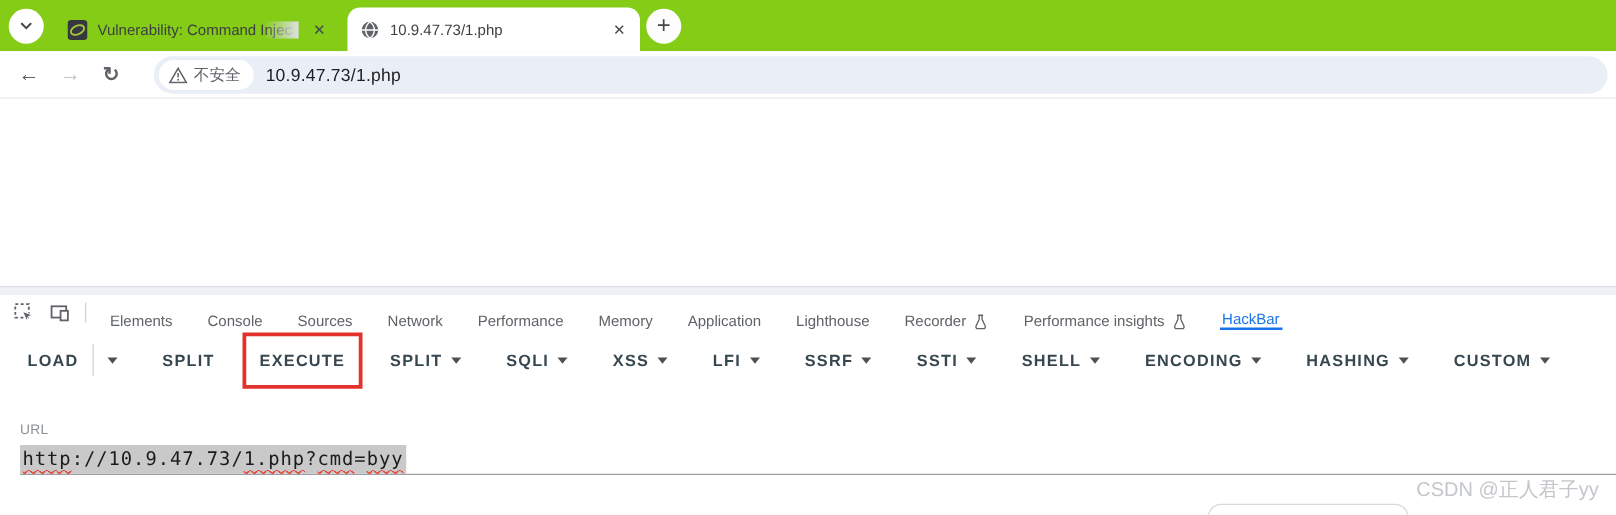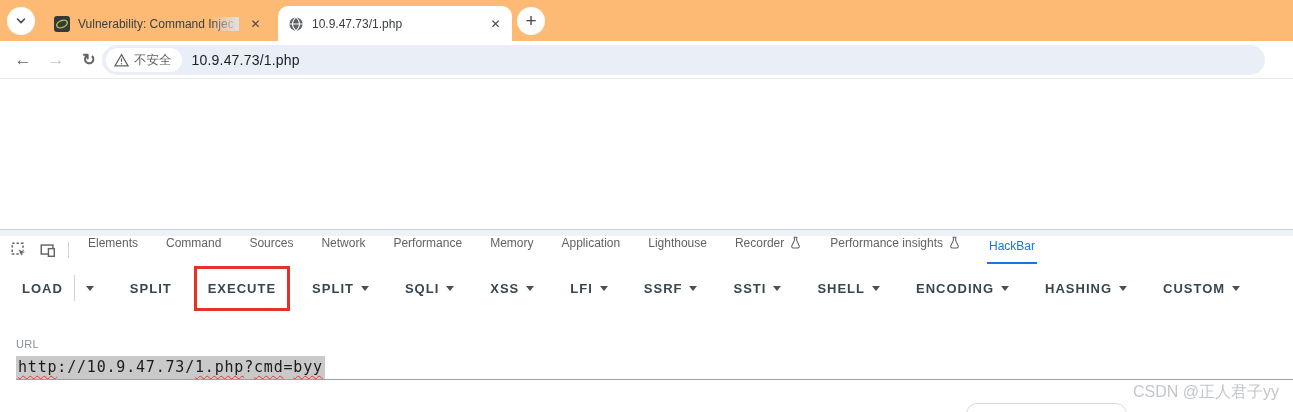--- a/index.html
+++ b/index.html
@@ -2,21 +2,21 @@
 <html style="--accent: #1a73e8; --red: #e3312b; --sel: #c9c9c9;"><head>
 <meta charset="utf-8">
 <style>
   * { margin:0; padding:0; box-sizing:border-box; }
   html,body { width:1293px; height:412px; overflow:hidden;
     font-family:"Liberation Sans", sans-serif; background:#fff; }
 
   :root { --accent:#1a73e8; --red:#e3312b; --sel:#c9c9c9; --muted:#5f6368; }
 
   
-  .tab-strip { position:relative; height:41px; background:#fdba74; }
+  .tab-strip { position:relative; height:41px; background:#84cc16; }
   .tab-search { position:absolute; left:7px; top:7px; width:28px; height:28px;
     border-radius:50%; background:#fff; display:flex; align-items:center; justify-content:center; }
   .tab { position:absolute; top:6px; height:35px; display:flex; align-items:center; }
   .tab.inactive { left:44px; width:228px; }
   .tab.active { left:278px; width:234px; background:#fff; border-radius:10px 10px 0 0; }
   .tab .favicon { width:16px; height:16px; margin:0 8px 0 10px; flex:0 0 auto; }
   .tab-title { font-size:12px; color:#3c4043; white-space:nowrap; overflow:hidden; flex:1; position:relative; }
   .tab.inactive .tab-title::after { content:""; position:absolute; right:0; top:0; bottom:0; width:28px;
     background:linear-gradient(to right, rgba(222,225,230,0), #dee1e6); }
   .tab-close { width:17px; height:17px; margin:0 8px; border-radius:50%; display:flex;
@@ -24,38 +24,38 @@
   .new-tab-btn { position:absolute; left:517px; top:7px; width:28px; height:28px; border-radius:50%;
     background:#fdfdfe; display:flex; align-items:center; justify-content:center;
     font-size:19px; color:#45484d; font-weight:400; }
 
   
   .toolbar { position:relative; height:38px; background:#fff; border-bottom:1px solid #e8eaed;
     display:flex; align-items:center; }
   .nav-icon { width:20px; font-size:17px; text-align:center; margin-left:13px; color:#5f6368; }
   .nav-icon.disabled { color:#c2c5ca; }
   .nav-icon.reload { font-size:16px; font-weight:bold; }
-  .omnibox { position:absolute; left:102px; top:4px; width:1163px; height:30px; background:#eaeef6;
+  .omnibox { position:absolute; left:123px; top:4px; width:1163px; height:30px; background:#eaeef6;
     border-radius:15px; display:flex; align-items:center; }
   .security-chip { height:24px; margin-left:4px; background:#fff; border-radius:12px;
     display:flex; align-items:center; padding:0 10px 0 8px; gap:5px; }
   .security-chip span { font-size:12.5px; color:#5f6368; }
   .omni-url { font-size:14px; color:#202124; margin-left:10px; letter-spacing:.2px; }
 
   
   .page-area { height:150px; background:#fff; }
 
   
   .devtools { border-top:1px solid #cdd1d6; }
   .dt-grip { height:6px; background:#eef1f7; }
   .dt-tabbar { height:28px; background:#fff; display:flex; align-items:center; }
   .dt-icon { width:20px; height:20px; margin-left:9px; display:flex; align-items:center; justify-content:center; }
   .dt-vr { width:1px; height:16px; background:#d0d4d9; margin:0 9px 0 10px; }
   .dt-tabs { display:flex; align-items:center; gap:24px; height:100%; margin-left:8px; }
-  .dt-tab { display:flex; align-items:flex-start; gap:5px; height:100%; padding:0 2px; cursor:default; }
+  .dt-tab { display:flex; align-items:flex-end; gap:5px; height:100%; padding:0 2px; cursor:default; }
   .dt-tab span { font-size:12px; color:#5f6368; white-space:nowrap; }
   .dt-tab.active { border-bottom:2.5px solid var(--accent); padding-top:2.5px; }
   .dt-tab.active span { color:var(--accent); }
   .flask { width:13px; height:13px; }
 
   
   .hackbar { position:relative; background:#fff; height:147px; }
   .hb-toolbar { display:flex; align-items:center; gap:20px; padding:0 0 0 14px; height:48px; }
   .hb-btn { position:relative; display:flex; align-items:center; gap:7px; padding:4px 8px;
     font-size:13px; font-weight:bold; letter-spacing:1px; color:#37474f; white-space:nowrap; }
@@ -142,21 +142,21 @@
         <rect x="2.5" y="4.5" width="13" height="10" fill="none" stroke="#5f6368" stroke-width="1.6"></rect>
         <rect x="10.5" y="8.5" width="6.5" height="8.5" fill="#fff" stroke="#5f6368" stroke-width="1.6"></rect>
       </svg>
     </div>
     <div class="dt-vr"></div>
     <div class="dt-tabs">
         <div class="dt-tab">
           <span>Elements</span>
         </div>
         <div class="dt-tab">
-          <span>Command</span>
+          <span>Console</span>
         </div>
         <div class="dt-tab">
           <span>Sources</span>
         </div>
         <div class="dt-tab">
           <span>Network</span>
         </div>
         <div class="dt-tab">
           <span>Performance</span>
         </div>

